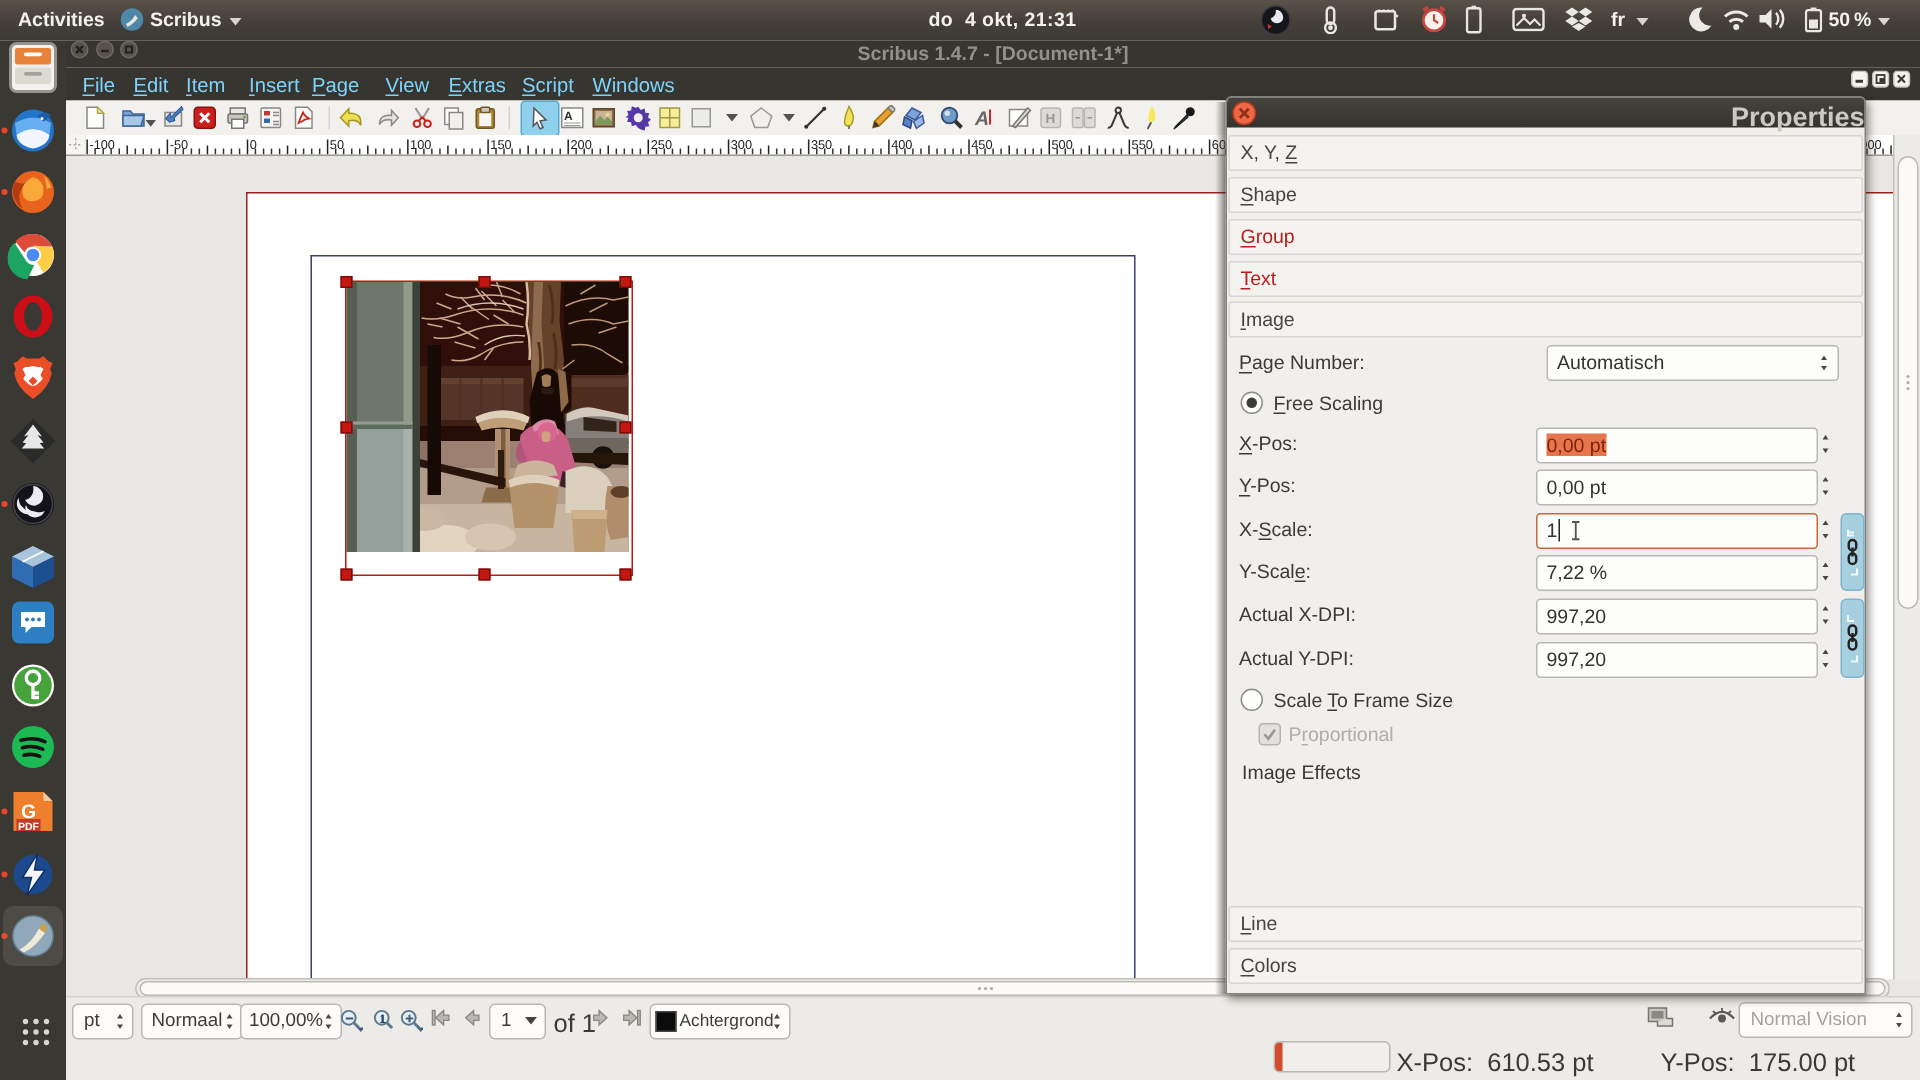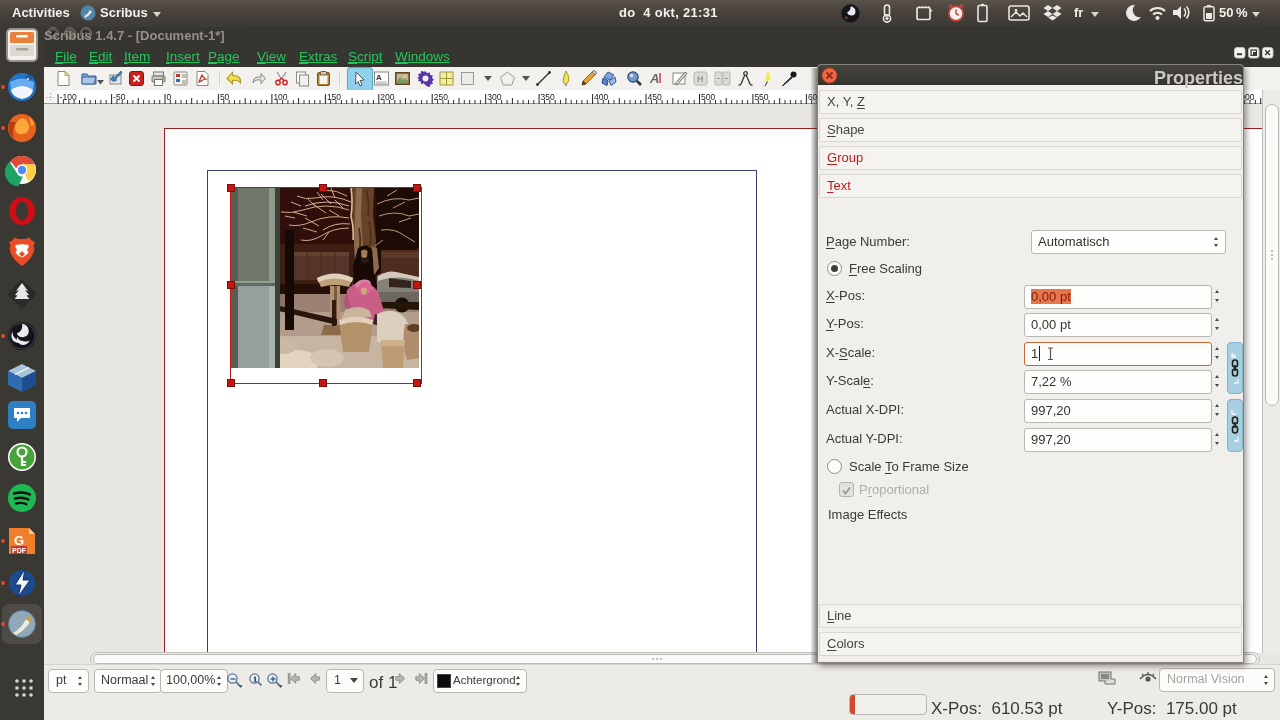--- a/index.html
+++ b/index.html
@@ -9,21 +9,21 @@
 #topbar{left:0;top:0;width:1280px;height:27px;
  background:linear-gradient(#585249,#453f39 55%,#3b3a36);color:#f5f4f2;}
 #topbar .txt{position:absolute;top:5px;font-size:13px;font-weight:bold;color:#f2f1ee;}
 
 #dock{left:0;top:27px;width:44px;height:693px;background:#3a3833;}
 .dkic{position:absolute;left:5px;width:34px;height:34px;}
 .dot{position:absolute;left:1px;width:4px;height:4px;border-radius:50%;background:#e8472e;}
 
 #titlebar{left:44px;top:27px;width:1236px;height:18px;background:#37352f;}
 #menubar{left:44px;top:45px;width:1236px;height:22px;background:#37352f;}
-.menuitem{position:absolute;top:4px;font-size:13.5px;color:#22c55e;text-decoration:underline;}
+.menuitem{position:absolute;top:4px;font-size:13.5px;color:#7dd3fc;}
 .menuitem u{text-decoration-thickness:1px;text-underline-offset:2px;}
 #toolbar{left:44px;top:67px;width:1236px;height:23px;background:#f2f1ed;border-bottom:1px solid #c9c7c3;}
 .tic{position:absolute;top:3px;width:17px;height:17px;}
 
 #ruler{left:57px;top:90px;width:1205px;height:13px;background:#ffffff;border-bottom:1px solid #9a9894;}
 #corner{left:44px;top:90px;width:13px;height:13px;background:#f6f5f2;border-right:1px solid #b5b3af;border-bottom:1px solid #9a9894;}
 #canvas{left:44px;top:104px;width:1218px;height:549px;background:#e9e7e3;overflow:hidden;}
 #page{position:absolute;left:120px;top:24px;width:1098px;height:525px;background:#fff;}
 .redline{position:absolute;background:#97201d;}
 .bluline{position:absolute;background:#39406e;}
@@ -260,21 +260,21 @@
         <path d="M-2.5,1 L2.5,1" stroke="#23221f" stroke-width="1.6"></path>
       </g>
     </svg>
 <svg class="abs" style="left:35px;top:-1px;" width="14" height="14">
       <g transform="translate(7,7)">
         <circle r="5.5" fill="#57534c"></circle>
         <circle r="5.5" fill="none" stroke="#6e6a62" stroke-width="1"></circle>
         <rect x="-2" y="-2" width="4" height="4" fill="none" stroke="#23221f" stroke-width="1.4"></rect>
       </g>
     </svg>
-<div class="abs" style="left:0;width:1236px;top:1px;text-align:left;font-size:13px;font-weight:bold;color:#93908a;">Scribus 1.4.7 - [Document-1*]</div>
+<div class="abs" style="left:0;width:1236px;top:1px;text-align:center;font-size:13px;font-weight:bold;color:#93908a;">Scribus 1.4.7 - [Document-1*]</div>
 </div>
 <div id="menubar" class="abs">
 <span class="menuitem" style="left:11px;"><u>F</u>ile</span>
 <span class="menuitem" style="left:45px;"><u>E</u>dit</span>
 <span class="menuitem" style="left:80px;"><u>I</u>tem</span>
 <span class="menuitem" style="left:122px;"><u>I</u>nsert</span>
 <span class="menuitem" style="left:164px;"><u>P</u>age</span>
 <span class="menuitem" style="left:213px;"><u>V</u>iew</span>
 <span class="menuitem" style="left:255px;"><u>E</u>xtras</span>
 <span class="menuitem" style="left:304px;"><u>S</u>cript</span>
@@ -932,20 +932,23 @@
     </div>
 <div class="sect " style="top:53px;">
       <span><u>S</u>hape</span>
     </div>
 <div class="sect dis" style="top:81px;">
       <span><u>G</u>roup</span>
     </div>
 <div class="sect dis" style="top:109px;">
       <span><u>T</u>ext</span>
     </div>
+<div class="sect " style="top:136px;">
+      <span><u>I</u>mage</span>
+    </div>
 <div class="sect" style="top:539px;">
       <span><u>L</u>ine</span>
     </div>
 <div class="sect" style="top:567px;">
       <span><u>C</u>olors</span>
     </div>
 <span class="plabel" style="top:169px;"><u>P</u>age Number:</span>
 <div class="pfield" style="left:213px;top:165px;width:193px;">
       <span class="v">Automatisch</span>
       <span class="spn" style="right:4px;"></span>

